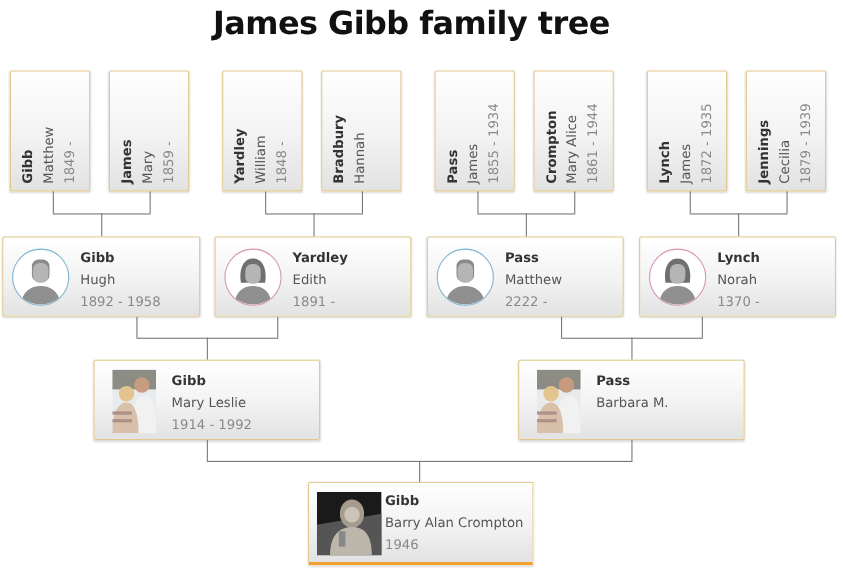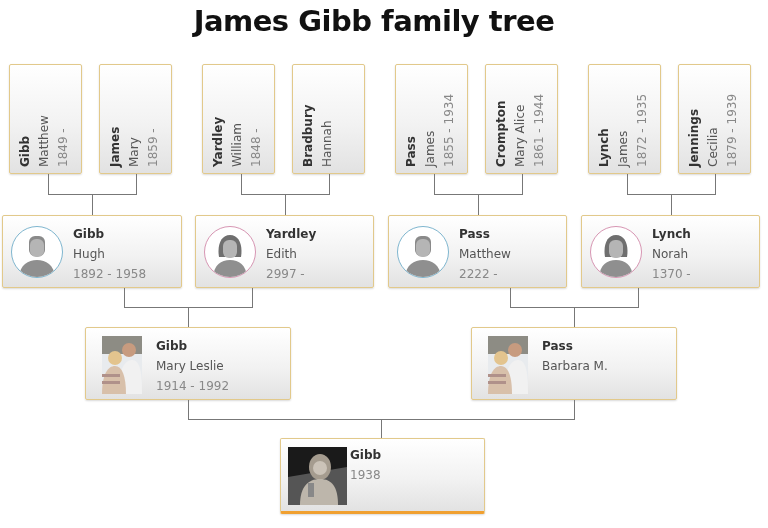--- a/index.html
+++ b/index.html
@@ -125,21 +125,21 @@
   <div class="avatar female">
     <svg width="50" height="50" viewBox="0 0 50 50">
         <path d="M14 30 C12 18 16 8 25 8 C34 8 38 18 36 30 Z" fill="#6f6f6f"></path>
         <rect x="18" y="13" width="14" height="18" rx="6" fill="#b5b5b5"></rect>
         <path d="M8 50 C9 38 16 33 25 33 C34 33 41 38 42 50 Z" fill="#8f8f8f"></path>
       </svg>
   </div>
   <div class="txt">
     <div class="ln surname">Yardley</div>
     <div class="ln given">Edith</div>
-    <div class="ln dates">2997 -</div>
+    <div class="ln dates">1891 -</div>
   </div>
 </div>
 <div class="box hbox" style="left:388px;top:215px;width:179px;">
   <div class="avatar male">
     <svg width="50" height="50" viewBox="0 0 50 50">
         <rect x="17" y="9" width="16" height="20" rx="6" fill="#8a8a8a"></rect>
         <rect x="18" y="12" width="14" height="18" rx="6" fill="#b5b5b5"></rect>
         <path d="M7 50 C8 38 16 33 25 33 C34 33 42 38 43 50 Z" fill="#8f8f8f"></path>
       </svg>
   </div>
@@ -224,15 +224,16 @@
         <rect width="59" height="58" fill="#1a1a1a"></rect>
         <path d="M0 30 L59 20 L59 58 L0 58 Z" fill="#555"></path>
         <ellipse cx="32" cy="20" rx="11" ry="13" fill="#a59c8f"></ellipse>
         <circle cx="32" cy="21" r="7" fill="#cbc3b8"></circle>
         <path d="M12 58 C12 40 20 32 32 32 C44 32 50 40 50 58 Z" fill="#bdb6ab"></path>
         <rect x="20" y="36" width="6" height="14" fill="#888"></rect>
       </svg>
   </div>
   <div class="txt" style="left:69px;top:6px;">
     <div class="ln surname">Gibb</div>
-    <div class="ln dates">1938</div>
+    <div class="ln given">Barry Alan Crompton</div>
+    <div class="ln dates">1946</div>
   </div>
 </div>
 
 </body></html>

